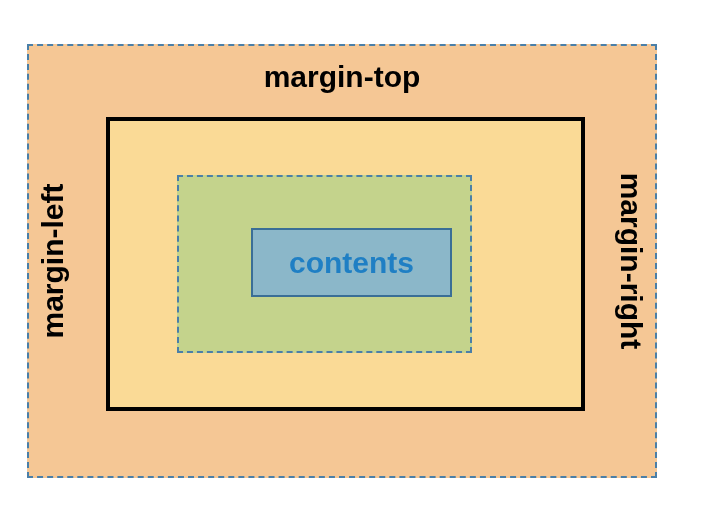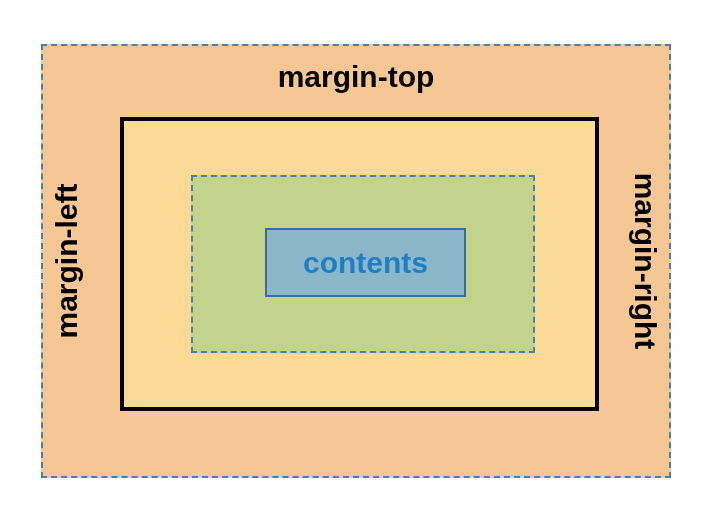--- a/index.html
+++ b/index.html
@@ -17,21 +17,21 @@
   #canvas {
     position: relative;
     width: 713px;
     height: 521px;
     background: #ffffff;
   }
 
   
   .margin-box {
     position: absolute;
-    left: 41px;
+    left: 27px;
     top: 44px;
     width: 630px;
     height: 434px;
     box-sizing: border-box;
     background: #f5c795;
     border: 2px dashed #4a7fa8;
   }
 
   
   .border-box {
@@ -43,21 +43,21 @@
     box-sizing: border-box;
     background: #fada96;
     border: 4px solid #000000;
   }
 
   
   .padding-box {
     position: absolute;
     left: 67px;          
     top: 54px;           
-    width: 344px;
+    width: 295px;
     height: 178px;
     box-sizing: border-box;
     background: #c4d38c;
     border: 2px dashed #4a7fa8;
   }
 
   
   .content-box {
     position: absolute;
     left: 72px;          

